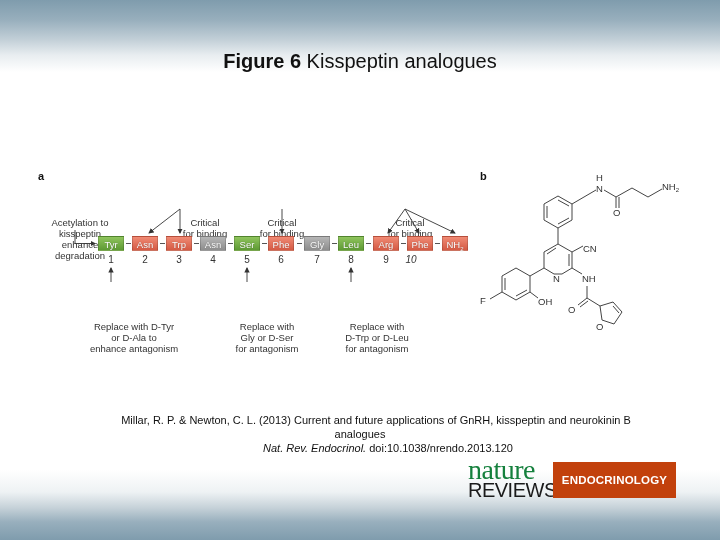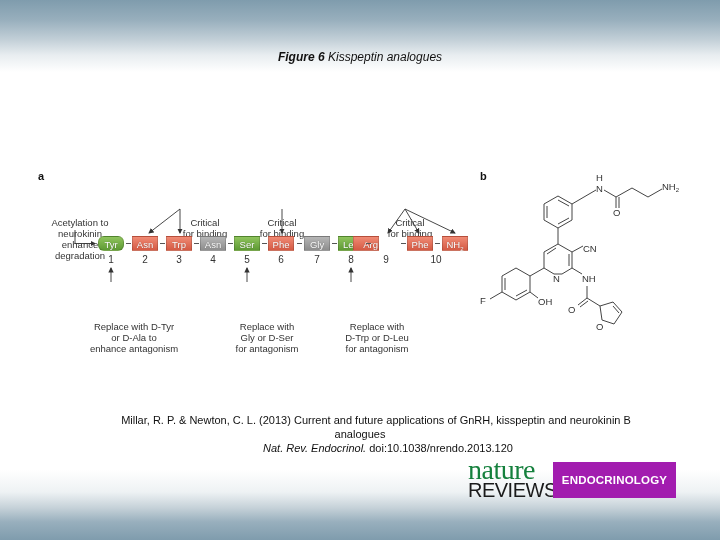--- a/index.html
+++ b/index.html
@@ -5,21 +5,21 @@
   html, body { margin:0; padding:0; }
   body {
     width:720px; height:540px; position:relative; overflow:hidden;
     font-family: "Liberation Sans", sans-serif;
     background: linear-gradient(to bottom,
       #7f9cad 0px, #98afbd 20px, #c3d0d8 40px, #e8edf0 55px, #ffffff 72px,
       #ffffff 470px, #eef2f4 492px, #c5d1d8 508px, #98afbd 522px, #7f9cad 540px);
   }
   .title {
     position:absolute; top:50px; left:0; width:720px; text-align:center;
-    font-size:12px; color:#111;font-style:italic;
+    font-size:20px; color:#111;
   }
   .title b { font-weight:bold; }
   .panel-label { position:absolute; font-weight:bold; font-size:11px; color:#111; }
   .note { position:absolute; font-size:9.5px; line-height:11px; color:#333; text-align:center;margin-top:34px; }
   .res {
     position:absolute; top:236px; height:15px; width:26px;
     font-size:9.5px; line-height:15px; text-align:center; color:#fff;
     box-sizing:border-box; border:1px solid rgba(0,0,0,0.15);
     text-shadow:0 0 1px rgba(0,0,0,0.4);
   }
@@ -37,77 +37,77 @@
     font-family:"Liberation Serif", serif; font-size:28px; line-height:24px;
     color:#15803d; letter-spacing:-0.5px;
   }
   .logo-reviews {
     position:absolute; left:468px; top:480px;
     font-family:Liberation Sans, sans-serif; font-size:20px; line-height:20px;
     color:#1a1a1a; letter-spacing:-0.5px;
   }
   .logo-endo {
     position:absolute; left:553px; top:462px; width:123px; height:36px;
-    background:#a21caf; color:#fff; font-weight:bold; font-size:11.5px;
+    background:#c2410c; color:#fff; font-weight:bold; font-size:11.5px;
     line-height:36px; text-align:center; letter-spacing:0.2px;
   }
   .chem-text { font-family:"Liberation Sans", sans-serif; font-size:9.5px; fill:#333; }
 </style>
 </head>
 <body>
 
 <div class="title">
   <b>Figure 6</b>
   <span>Kisspeptin analogues</span>
 </div>
 
 <div class="panel-label" style="left:38px;top:170px;">a</div>
 
 <div class="note" style="left:30px;top:183px;width:100px;">
   <div>Acetylation to</div>
-  <div>neurokinin</div>
+  <div>kisspeptin</div>
   <div>enhance</div>
   <div>degradation</div>
 </div>
 
 <div class="note" style="left:170px;top:183px;width:70px;">
   <div>Critical</div>
   <div>for binding</div>
 </div>
 <div class="note" style="left:247px;top:183px;width:70px;">
   <div>Critical</div>
   <div>for binding</div>
 </div>
 <div class="note" style="left:375px;top:183px;width:70px;">
   <div>Critical</div>
   <div>for binding</div>
 </div>
 
-<div class="res green" style="left:98px;border-radius:6px;">Tyr</div>
+<div class="res green" style="left:98px;">Tyr</div>
 <div class="res red" style="left:132px;">Asn</div>
 <div class="res red" style="left:166px;">Trp</div>
 <div class="res grey" style="left:200px;">Asn</div>
 <div class="res green" style="left:234px;">Ser</div>
 <div class="res red" style="left:268px;">Phe</div>
 <div class="res grey" style="left:304px;">Gly</div>
 <div class="res green" style="left:338px;">Leu</div>
-<div class="res red" style="left:353px;text-align:right;">Arg</div>
+<div class="res red" style="left:373px;">Arg</div>
 <div class="res red" style="left:407px;">Phe</div>
 <div class="res red" style="left:442px;">NH<sub style="font-size:6px;">2</sub></div>
 
 <div class="num" style="left:98px;">1</div>
 <div class="num" style="left:132px;">2</div>
 <div class="num" style="left:166px;">3</div>
 <div class="num" style="left:200px;">4</div>
 <div class="num" style="left:234px;">5</div>
 <div class="num" style="left:268px;">6</div>
 <div class="num" style="left:304px;">7</div>
 <div class="num" style="left:338px;">8</div>
 <div class="num" style="left:373px;">9</div>
-<div class="num" style="left:423px;">10</div>
+<div class="num" style="left:398px;font-style:italic;">10</div>
 
 <div class="note" style="left:79px;top:287px;width:110px;">
   <div>Replace with D-Tyr</div>
   <div>or D-Ala to</div>
   <div>enhance antagonism</div>
 </div>
 <div class="note" style="left:222px;top:287px;width:90px;">
   <div>Replace with</div>
   <div>Gly or D-Ser</div>
   <div>for antagonism</div>

